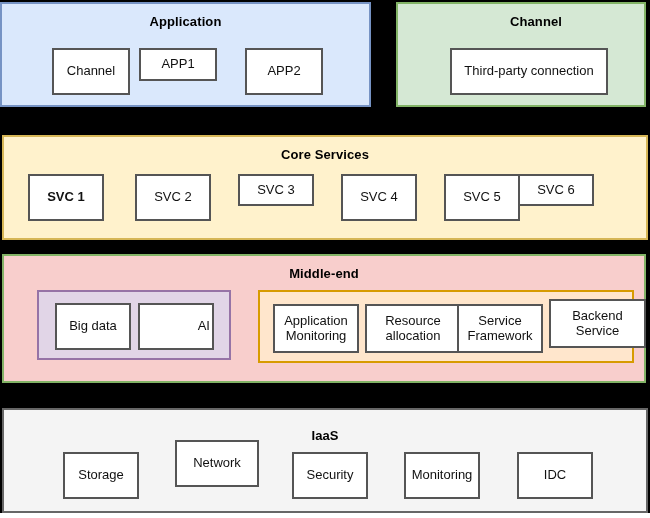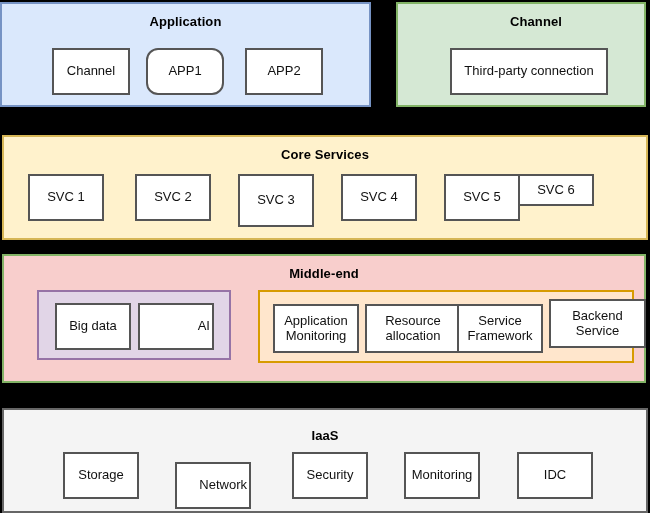--- a/index.html
+++ b/index.html
@@ -73,44 +73,44 @@
 </head>
 <body>
 
 <div id="diagram">
 
   <div class="panel p-application" style="left:0px; top:2px; width:371px; height:105px;">
     <div class="panel-title" style="top:10px;">Application</div>
     <div class="node" style="left:50px; top:44px; width:78px; height:47px;">
       <span>Channel</span>
     </div>
-    <div class="node" style="left:144px; top:44px; width:78px; height:47px;border-radius:12px;">
+    <div class="node" style="left:137px; top:44px; width:78px; height:33px;">
       <span>APP1</span>
     </div>
     <div class="node" style="left:243px; top:44px; width:78px; height:47px;">
       <span>APP2</span>
     </div>
   </div>
 
   <div class="panel p-channel" style="left:396px; top:2px; width:250px; height:105px;">
     <div class="panel-title" style="top:10px;margin-left:30px;">Channel</div>
     <div class="node" style="left:52px; top:44px; width:158px; height:47px;">
       <span>Third-party connection</span>
     </div>
   </div>
 
   <div class="panel p-core" style="left:2px; top:135px; width:646px; height:105px;">
     <div class="panel-title" style="top:10px;">Core Services</div>
-    <div class="node" style="left:24px; top:37px; width:76px; height:47px;">
+    <div class="node" style="left:24px; top:37px; width:76px; height:47px;font-weight:bold;">
       <span>SVC 1</span>
     </div>
     <div class="node" style="left:131px; top:37px; width:76px; height:47px;">
       <span>SVC 2</span>
     </div>
-    <div class="node" style="left:234px; top:37px; width:76px; height:53px;">
+    <div class="node" style="left:234px; top:37px; width:76px; height:32px;">
       <span>SVC 3</span>
     </div>
     <div class="node" style="left:337px; top:37px; width:76px; height:47px;">
       <span>SVC 4</span>
     </div>
     <div class="node" style="left:440px; top:37px; width:76px; height:47px;">
       <span>SVC 5</span>
     </div>
     <div class="node" style="left:514px; top:37px; width:76px; height:32px;">
       <span>SVC 6</span>
@@ -155,21 +155,21 @@
         </span>
       </div>
     </div>
   </div>
 
   <div class="panel p-iaas" style="left:2px; top:408px; width:646px; height:105px;">
     <div class="panel-title" style="top:18px;">IaaS</div>
     <div class="node" style="left:59px; top:42px; width:76px; height:47px;">
       <span>Storage</span>
     </div>
-    <div class="node" style="left:171px; top:52px; width:76px; height:47px;justify-content:flex-end;">
+    <div class="node" style="left:171px; top:30px; width:84px; height:47px;">
       <span>Network</span>
     </div>
     <div class="node" style="left:288px; top:42px; width:76px; height:47px;">
       <span>Security</span>
     </div>
     <div class="node" style="left:400px; top:42px; width:76px; height:47px;">
       <span>Monitoring</span>
     </div>
     <div class="node" style="left:513px; top:42px; width:76px; height:47px;">
       <span>IDC</span>

